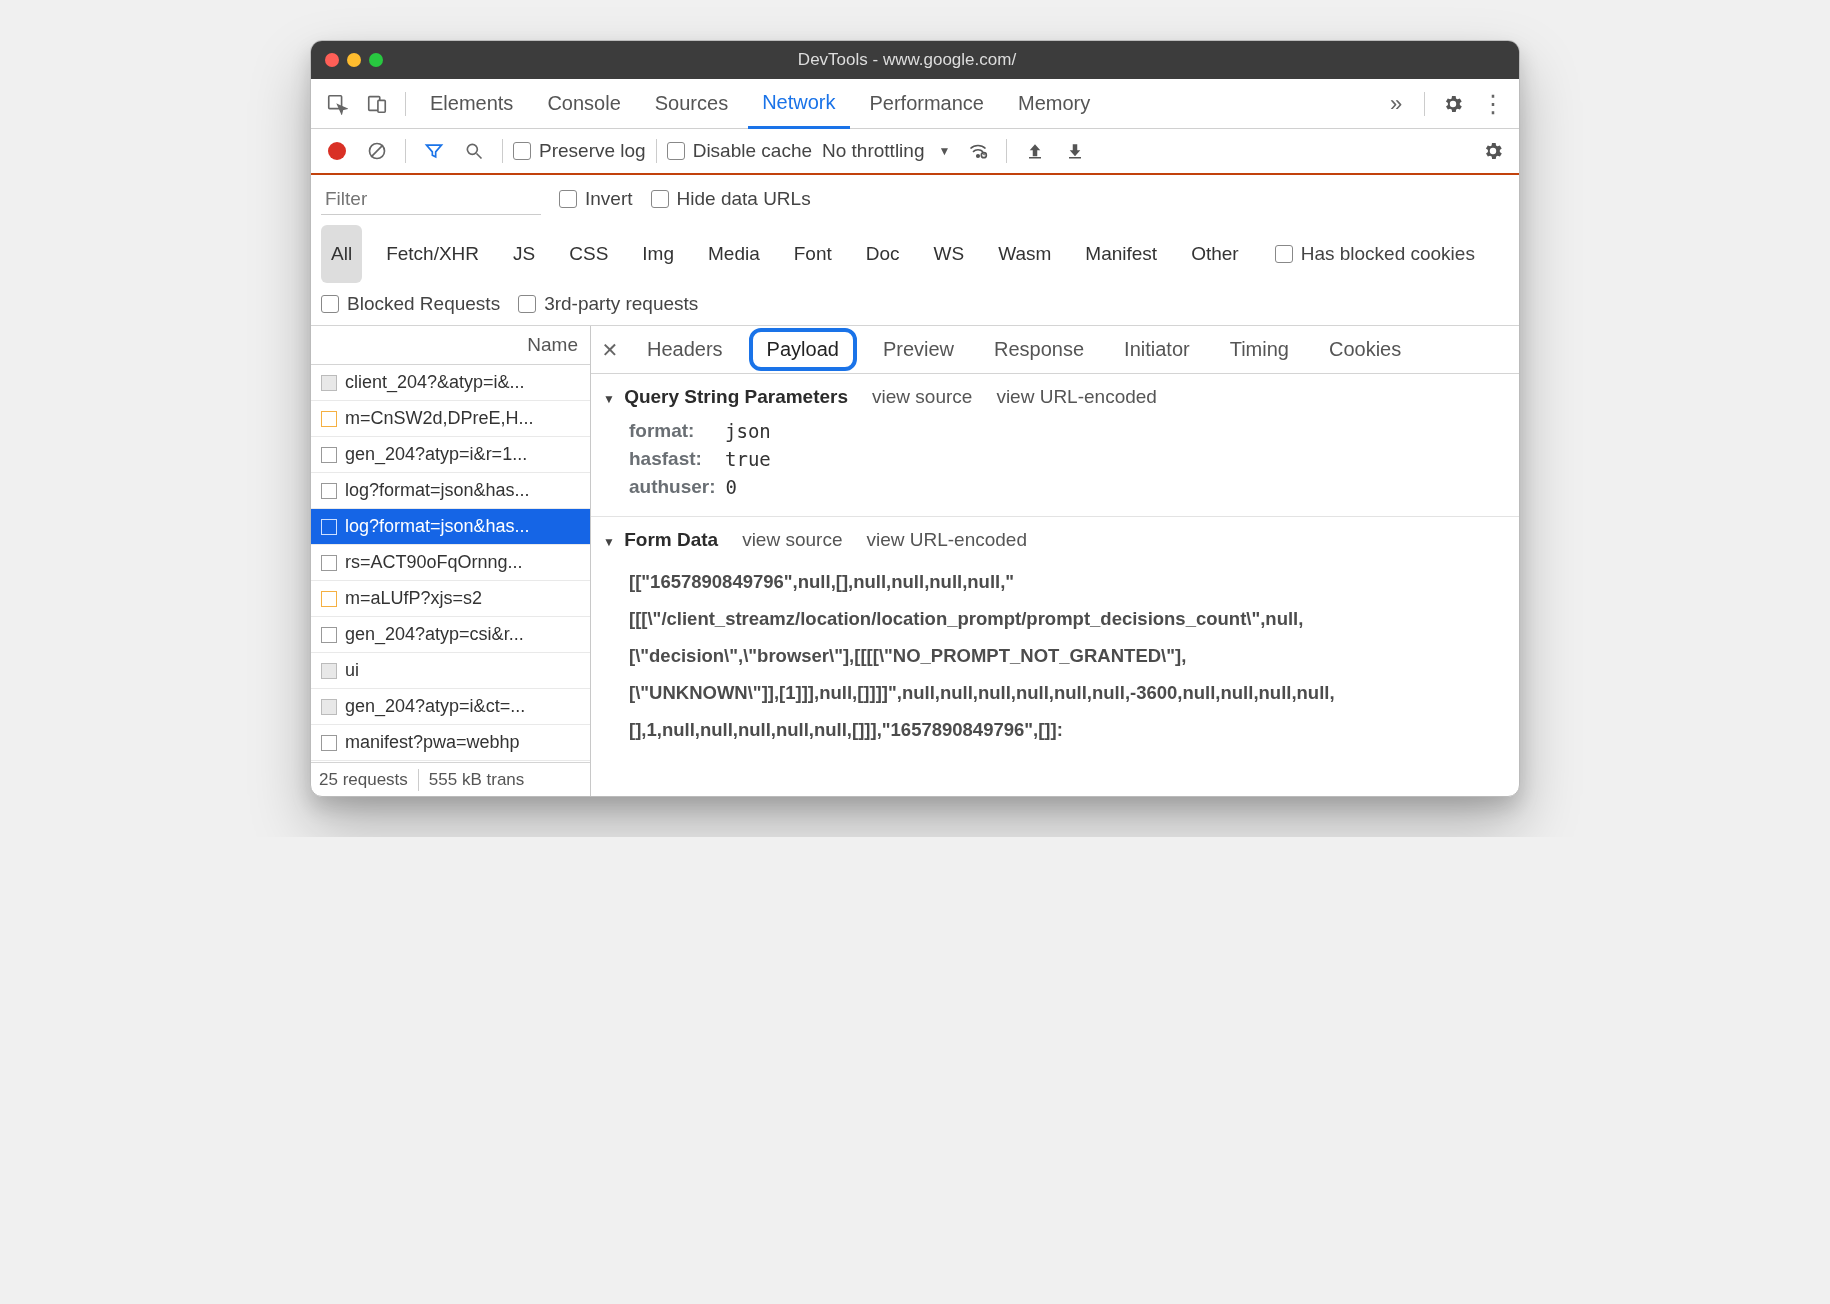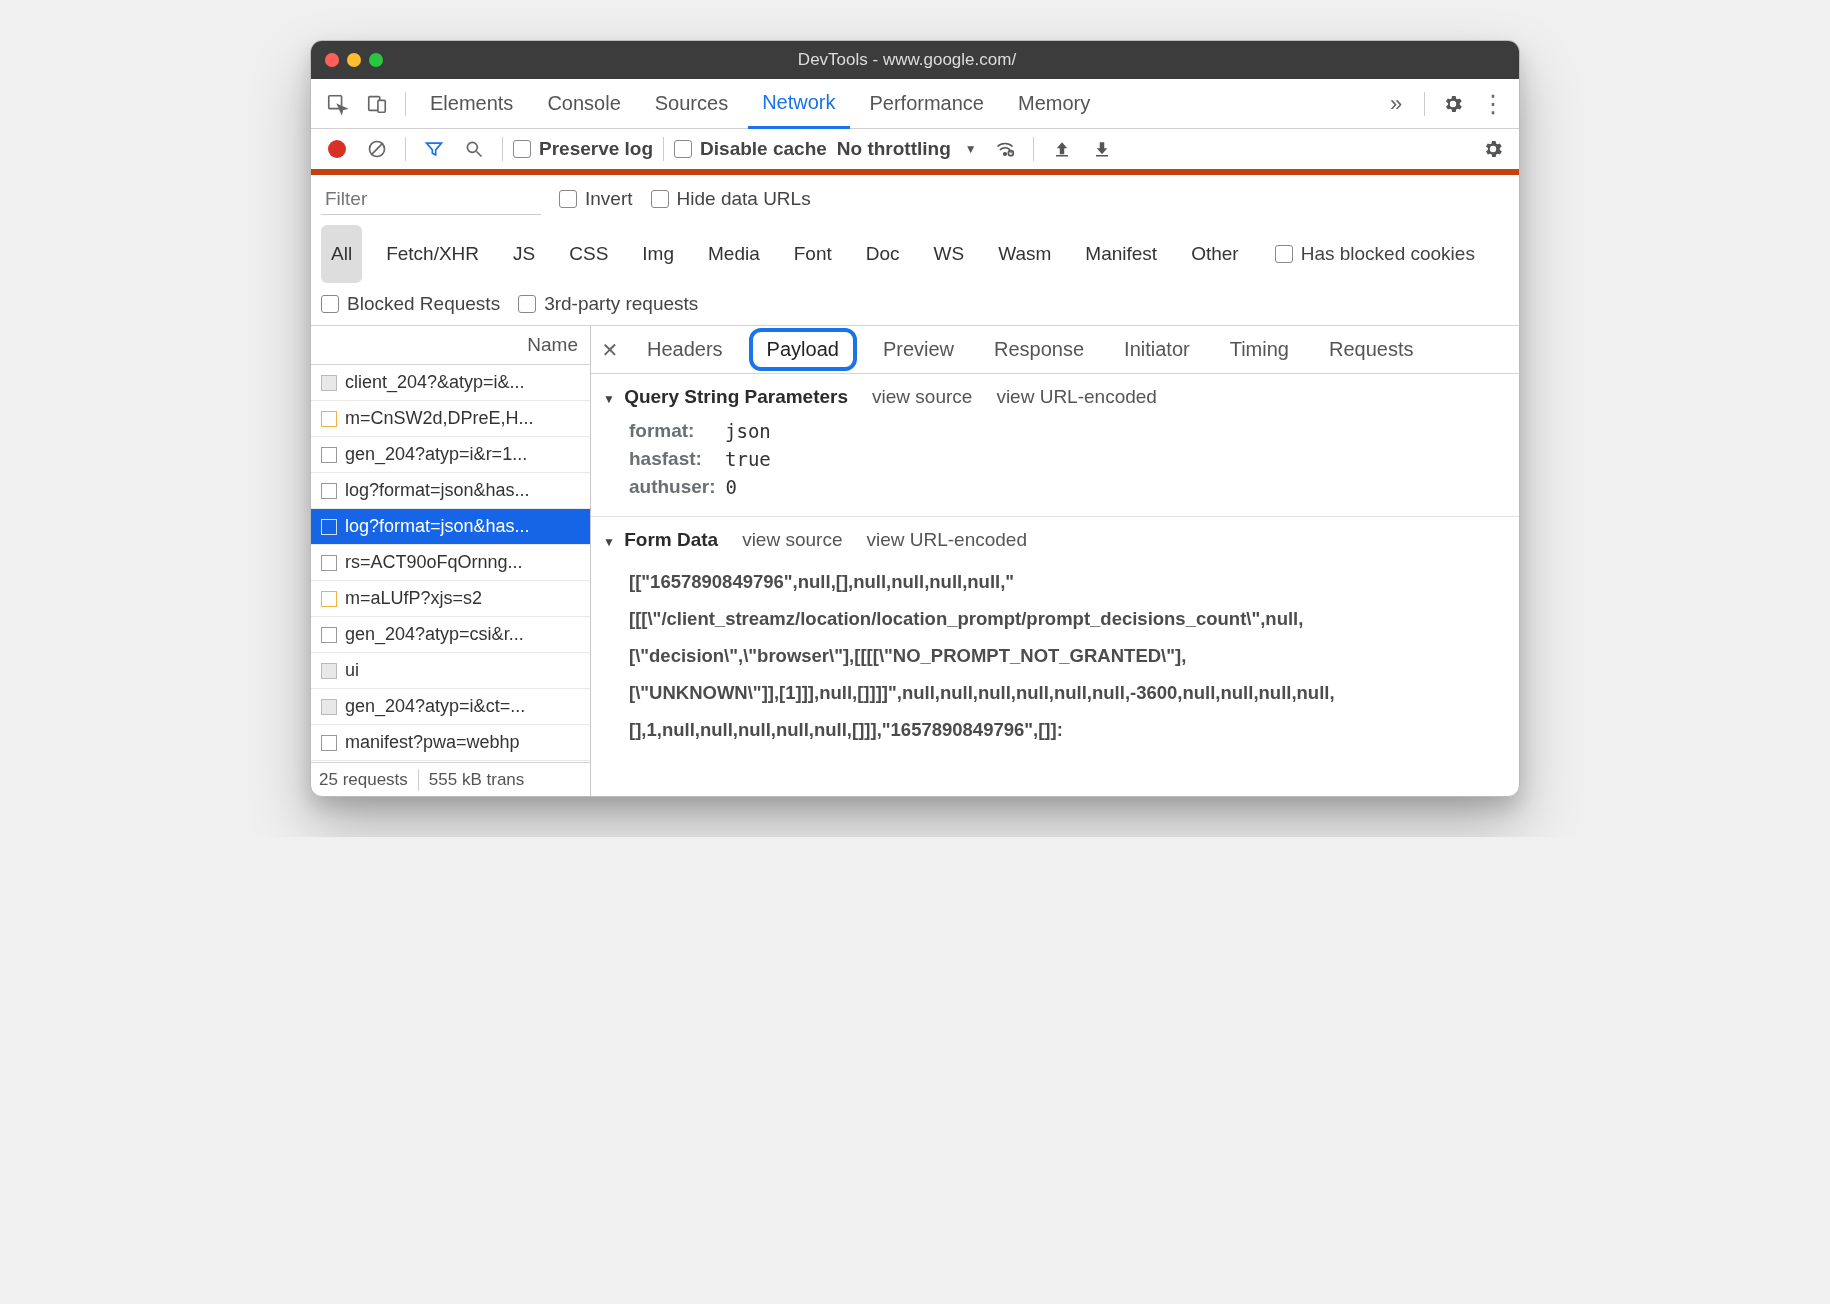--- a/index.html
+++ b/index.html
@@ -63,21 +63,21 @@
   .tabbar { display: flex; align-items: center; flex: 1; gap: 6px; }
   .tab {
     padding: 0 14px;
     height: 50px;
     display: inline-flex; align-items: center;
     color: #555;
     font-size: 20px;
     cursor: pointer;
   }
   .tab.active { color: #1a73e8; border-bottom: 3px solid #1a73e8; }
-  .toolbar-row.sub { height: 46px; border-bottom: 6px solid #c2410c; font-weight: bold; }
+  .toolbar-row.sub { height: 46px; border-bottom: 2px solid #c2410c; }
   .record-dot { width: 18px; height: 18px; border-radius: 50%; background: #d93025; }
   .checkbox {
     width: 18px; height: 18px; border: 1.5px solid #888; border-radius: 3px;
     display: inline-flex; align-items: center; justify-content: center;
   }
   .label-inline { display: inline-flex; align-items: center; gap: 8px; color: #444; font-size: 19px; cursor: pointer; }
   .throttle {
     display: inline-flex; align-items: center; gap: 14px; padding: 0 6px;
     color: #444; cursor: pointer;
   }
@@ -365,21 +365,21 @@
     <div class="detail">
       <div class="detail-tabs">
         <span class="dtab-close">✕</span>
         <div id="detailTabs" style="display:flex;gap:12px;align-items:center">
             <span class="dtab">Headers</span>
             <span class="dtab highlighted">Payload</span>
             <span class="dtab">Preview</span>
             <span class="dtab">Response</span>
             <span class="dtab">Initiator</span>
             <span class="dtab">Timing</span>
-            <span class="dtab">Requests</span>
+            <span class="dtab">Cookies</span>
           </div>
       </div>
       <div class="detail-body">
         <div class="section">
           <div class="section-header">
             <span><span class="disclosure">▼</span>
               <span class="section-title">Query String Parameters</span></span>
             <span class="link-like">view source</span>
             <span class="link-like">view URL-encoded</span>
           </div>

